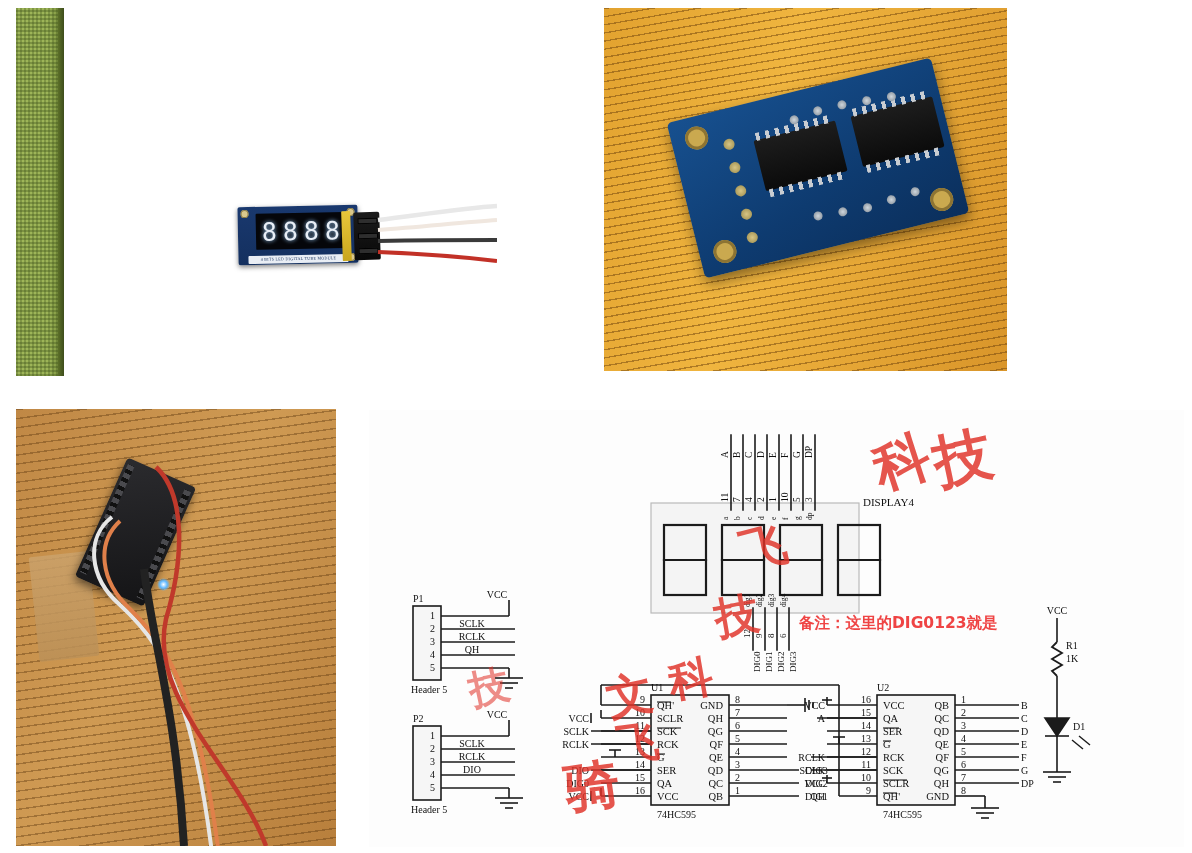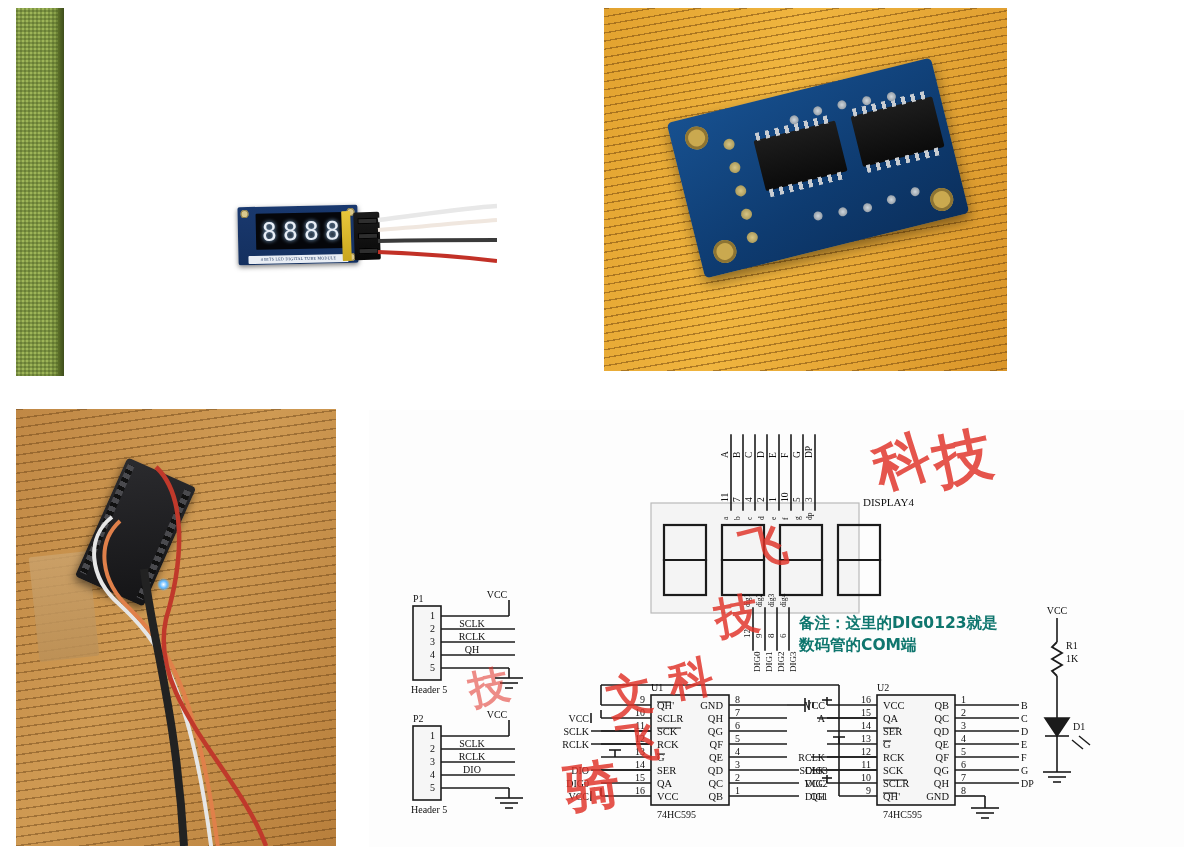--- a/index.html
+++ b/index.html
@@ -83,21 +83,21 @@
      background:repeating-linear-gradient(#4a4a4e 0 5px,#111 5px 9px);}
   .bluelid{position:absolute;left:141px;top:169px;width:13px;height:13px;border-radius:50%;
      background:radial-gradient(#ffffff,#5fb8ff 40%,rgba(60,140,255,0) 72%);}
 
   
   #schematic{left:369px;top:410px;width:815px;height:437px;background:#fdfdfd;}
   #schematic svg{display:block;}
 
   .wm{position:absolute;color:#e03127;opacity:.82;font-family:"DejaVu Serif",serif;
       font-weight:700;pointer-events:none;user-select:none;}
-  .note{position:absolute;left:430px;top:202px;width:230px;color:#0f766e;
+  .note{position:absolute;left:430px;top:202px;width:230px;color:#ef4444;
      font-family:"DejaVu Sans",sans-serif;font-size:15.5px;line-height:1.45;font-weight:600;}
 </style>
 </head>
 <body>
 
 <div class="panel" id="photo-top-left">
   <div class="green-edge"></div>
 
   <div class="mod1">
     <div class="hole" style="left:3px;top:3px"></div>
@@ -519,21 +519,20 @@
     <g font-family="Liberation Serif, serif" font-size="10" fill="#111">
       <text x="688" y="204" text-anchor="middle">VCC</text>
       <text x="697" y="239">R1</text>
       <text x="697" y="252">1K</text>
       <text x="704" y="320">D1</text>
     </g>
   </svg>
 
   <div class="note">
     <div>备注：这里的DIG0123就是</div>
-    <div>数码管的COM端</div>
   </div>
 
   <div class="wm" style="left:505px;top:15px;font-size:56px;transform:rotate(-18deg)">科</div>
   <div class="wm" style="left:565px;top:10px;font-size:58px;transform:rotate(-12deg)">技</div>
   <div class="wm" style="left:372px;top:107px;font-size:46px;transform:rotate(-14deg)">飞</div>
   <div class="wm" style="left:300px;top:240px;font-size:44px;transform:rotate(-10deg)">科</div>
   <div class="wm" style="left:346px;top:177px;font-size:44px;transform:rotate(-10deg)">技</div>
   <div class="wm" style="left:238px;top:255px;font-size:46px;transform:rotate(-12deg)">文</div>
   <div class="wm" style="left:248px;top:305px;font-size:42px;transform:rotate(-8deg)">飞</div>
   <div class="wm" style="left:196px;top:340px;font-size:54px;transform:rotate(-8deg)">骑</div>

